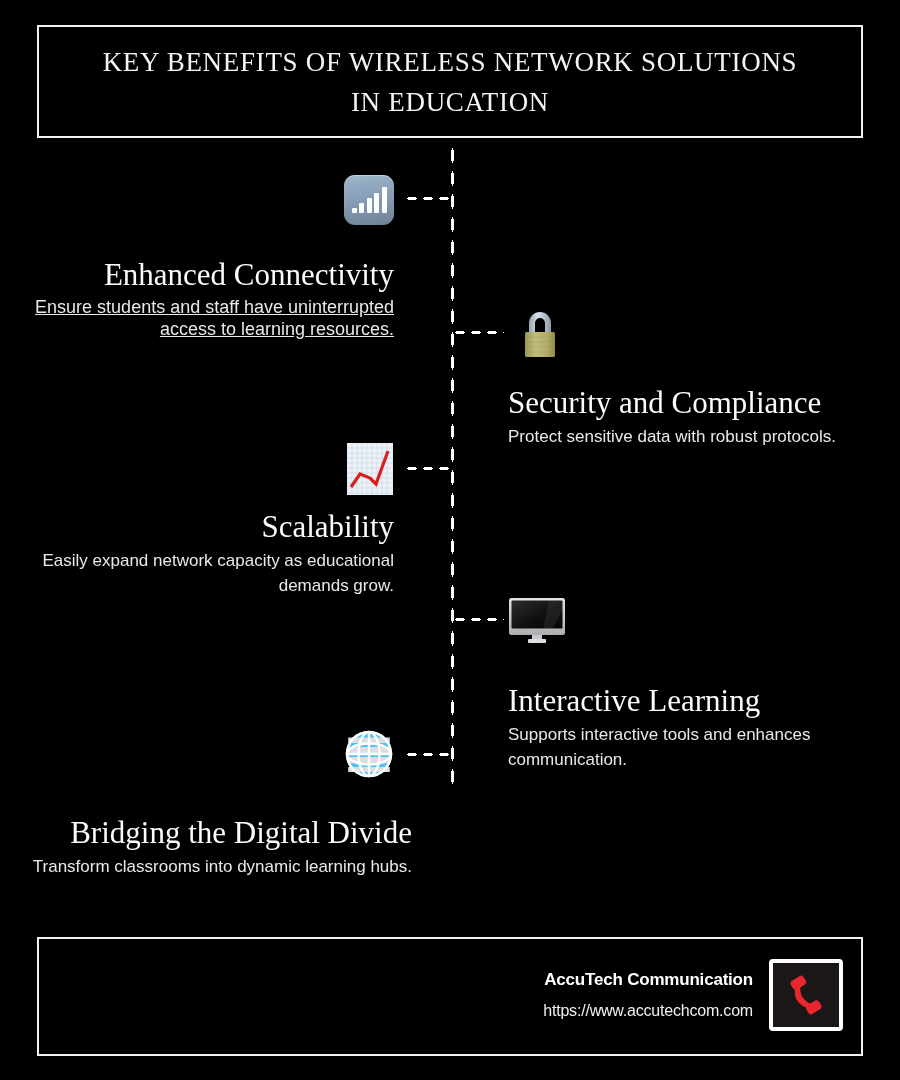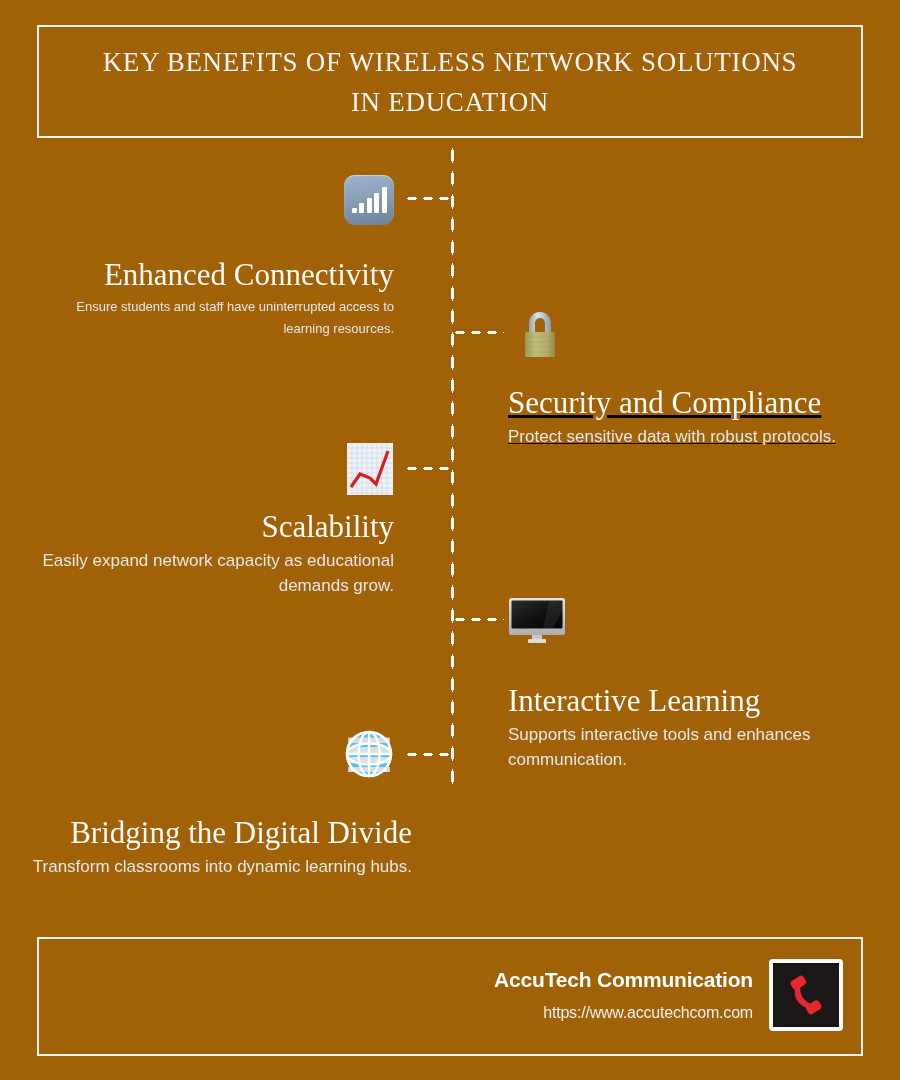--- a/index.html
+++ b/index.html
@@ -10,21 +10,21 @@
     width: 900px;
     height: 1080px;
     background: #13131e;
     font-family: "Liberation Sans", sans-serif;
     overflow: hidden;
     position: relative;
   }
   .poster {
     position: absolute;
     inset: 0;
-    background: #a16207;
+    background: #000000;
   }
 
   
   .title-frame {
     position: absolute;
     left: 37px;
     top: 25px;
     width: 826px;
     height: 113px;
     border: 2px solid #f2f2f2;
@@ -82,22 +82,23 @@
     font-weight: 400;
   }
   .b-body {
     color: #e8e8ea;
     font-size: 17px;
     line-height: 25px;
     margin: 0;
     font-weight: 400;
   }
   .b-body.small {
-    font-size: 13px;
+    font-size: 18px;
     line-height: 22px;
+    text-decoration: underline;
   }
 
   
   .icon {
     position: absolute;
   }
 
   
   .ic-signal {
     width: 50px; height: 50px;
@@ -141,21 +142,21 @@
     position: absolute;
     right: 18px;
     top: 20px;
     display: flex;
     align-items: center;
     gap: 16px;
   }
   .footer-text { text-align: right; }
   .f-name {
     color: #ffffff;
-    font-size: 21px;
+    font-size: 17px;
     font-weight: bold;
     letter-spacing: -0.2px;
     margin: 0 0 12px 0;
   }
   .f-url {
     color: #f0f0f0;
     font-size: 16px;
     margin: 0;
     letter-spacing: -0.2px;
   }

